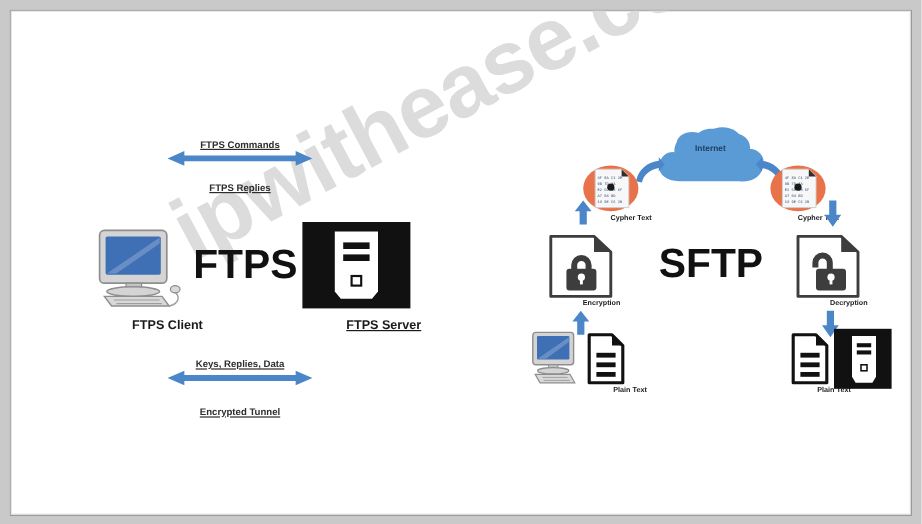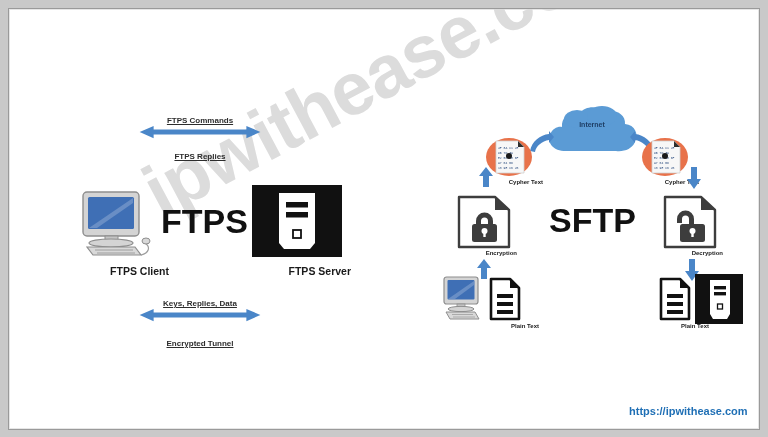--- a/index.html
+++ b/index.html
@@ -93,21 +93,21 @@
   <div class="abs" style="left:243px;top:176px;">
     <svg width="90" height="72" viewBox="0 0 90 72">
       <rect x="0" y="0" width="90" height="72" fill="#111111"></rect>
 
       <path d="M27 8 L63 8 L63 58 L58 64 L32 64 L27 58 Z" fill="#ffffff"></path>
       <rect x="34" y="17" width="22" height="5.5" fill="#111111"></rect>
       <rect x="34" y="27" width="22" height="5.5" fill="#111111"></rect>
       <rect x="41" y="45" width="8" height="8" fill="#ffffff" stroke="#111111" stroke-width="1.8"></rect>
     </svg>
   </div>
-  <div class="abs lbl lbl-big" style="left:234px;top:256px;width:108px;">FTPS Server</div>
+  <div class="abs lbl lbl-big" style="left:234px;top:256px;width:108px;text-decoration:underline;">FTPS Server</div>
 
   <div class="abs" style="left:122px;top:290px;width:138px;">
     <div class="arrow-text">Keys, Replies, Data</div>
     <svg class="biarrow" width="138" height="16" viewBox="0 0 138 16">
       <path d="M0 8 L16 1 L16 5.2 L122 5.2 L122 1 L138 8 L122 15 L122 10.8 L16 10.8 L16 15 Z" fill="#4a86c8"></path>
     </svg>
     <div class="arrow-text" style="margin-top:17px;">Encrypted Tunnel</div>
   </div>
 
   <div class="abs" style="left:535px;top:96px;">
@@ -254,15 +254,14 @@
   <div class="abs" style="left:686px;top:265px;">
     <svg width="48" height="50" viewBox="0 0 48 50">
       <rect x="0" y="0" width="48" height="50" fill="#111111"></rect>
       <path d="M15 6 L35 6 L35 40 L32 45 L18 45 L15 40 Z" fill="#ffffff"></path>
       <rect x="19" y="12" width="12" height="3.4" fill="#111111"></rect>
       <rect x="19" y="18" width="12" height="3.4" fill="#111111"></rect>
       <rect x="22.5" y="30" width="5" height="5" fill="#ffffff" stroke="#111111" stroke-width="1.3"></rect>
     </svg>
   </div>
 
-  <div class="abs url" style="left:620px;top:396px;">https://ipwithease.com</div>
 
 </div>
 
 </body></html>

